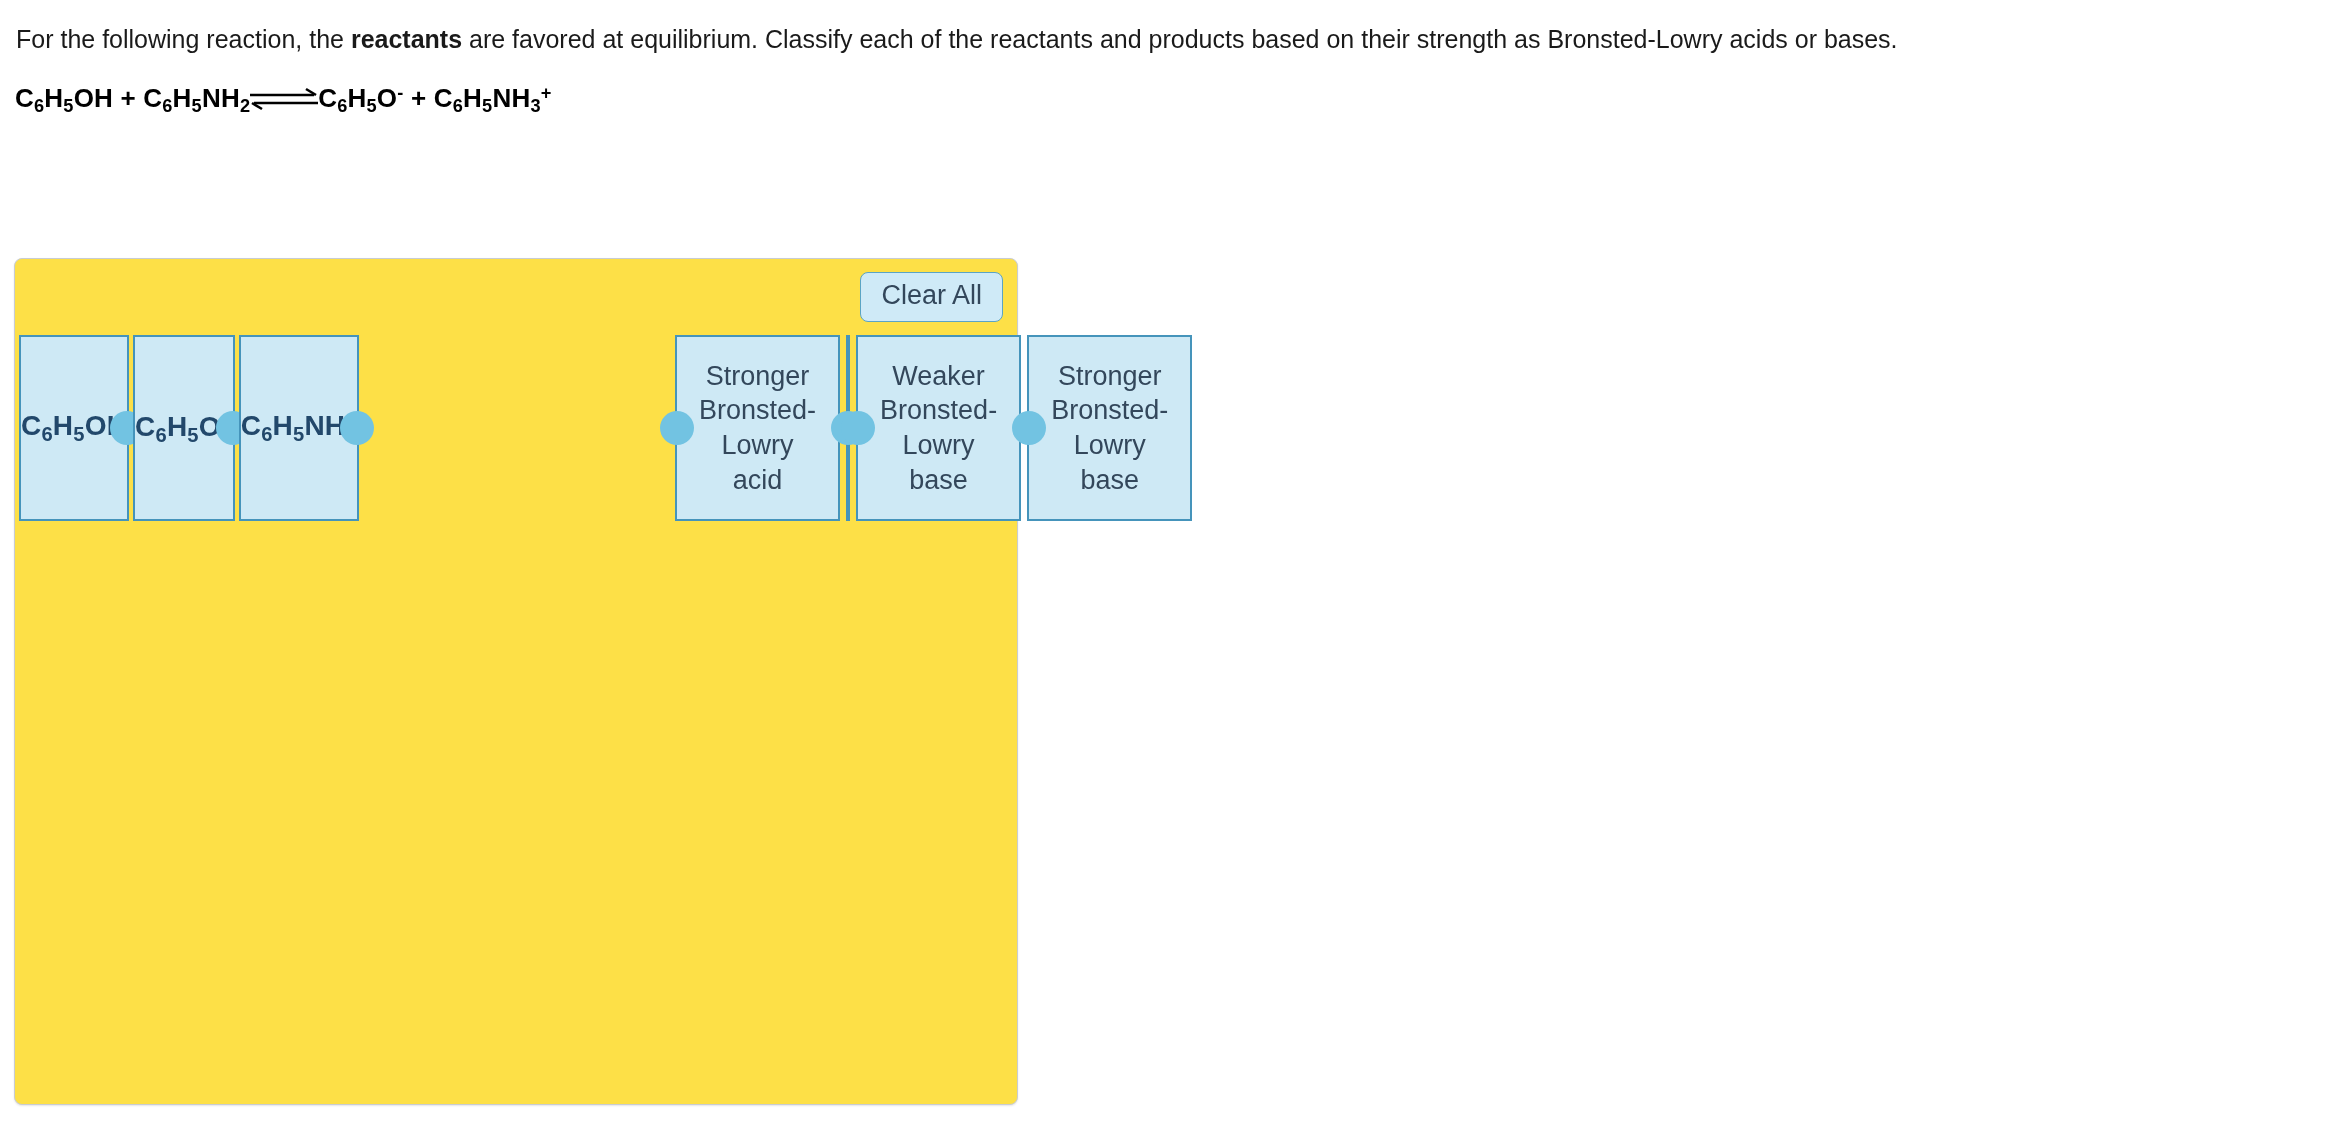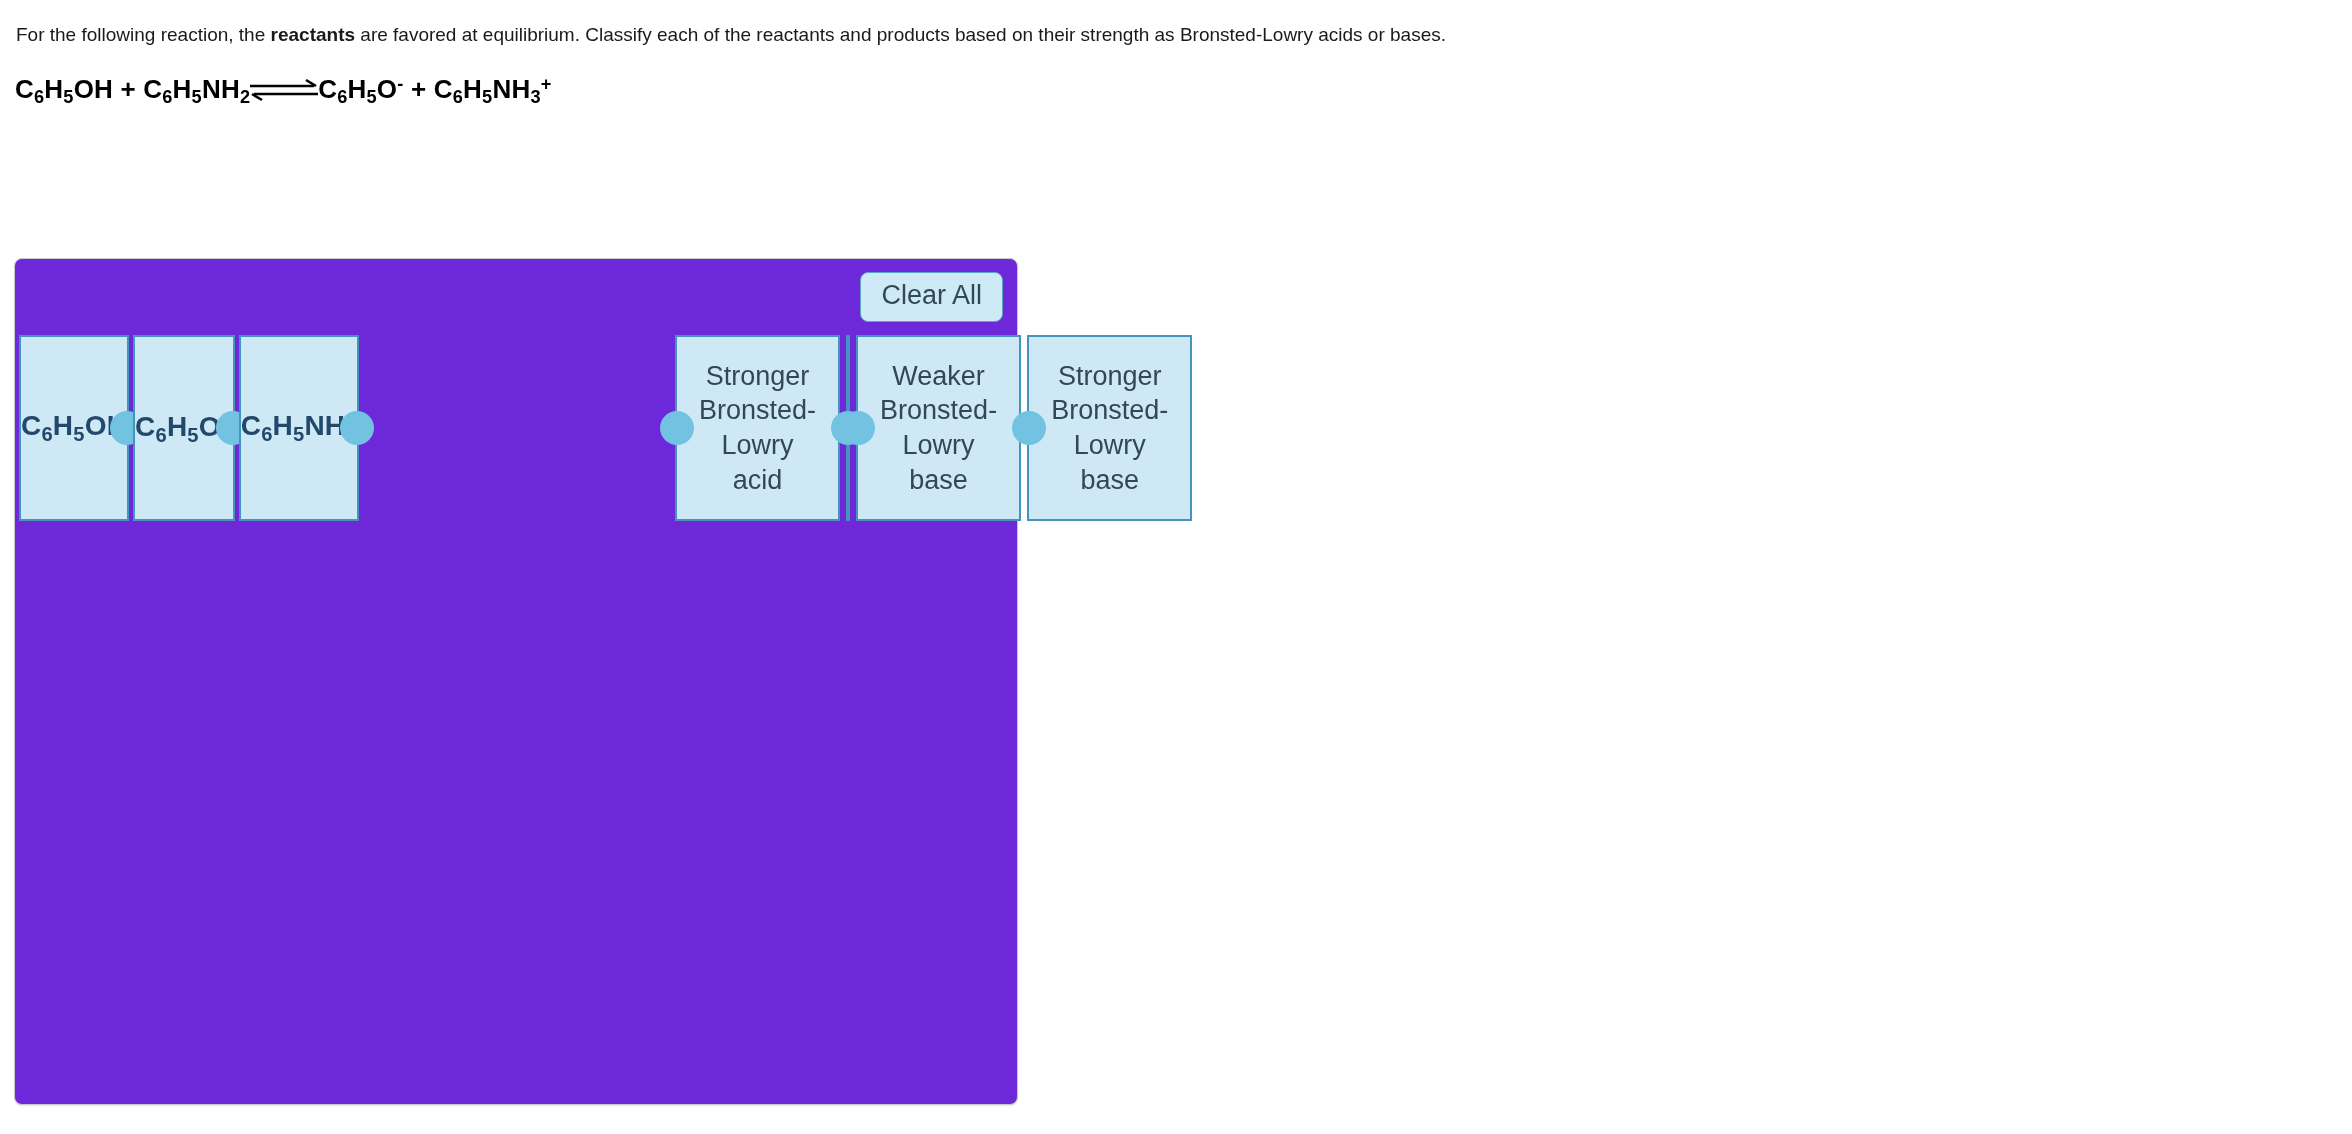--- a/index.html
+++ b/index.html
@@ -10,21 +10,21 @@
   body {
     width: 2352px;
     height: 1134px;
     font-family: "Liberation Sans", sans-serif;
     color: #000000;
     overflow: hidden;
   }
 
   
   .prompt {
-    font-size: 19px;
+    font-size: 25px;
     line-height: 1.38;
     color: #1a1a1a;
     padding: 22px 18px 0 16px;
     max-width: 2320px;
   }
   .prompt b { font-weight: bold; }
 
   
   .equation {
     font-size: 26px;
@@ -55,21 +55,21 @@
   .eq-arrow svg { display:block; }
 
   
   .match-panel {
     position: absolute;
     left: 14px;
     top: 258px;
     width: 1004px;
     height: 847px;
     box-sizing: border-box;
-    background: #6d28d9;
+    background: #fde047;
     border: 1px solid #c8ccd2;
     border-radius: 8px;
     box-shadow: 0 1px 2px rgba(0,0,0,.10);
   }
   .panel-header {
     height: 76px;
     box-sizing: border-box;
     display: flex;
     align-items: center;
     justify-content: flex-end;

